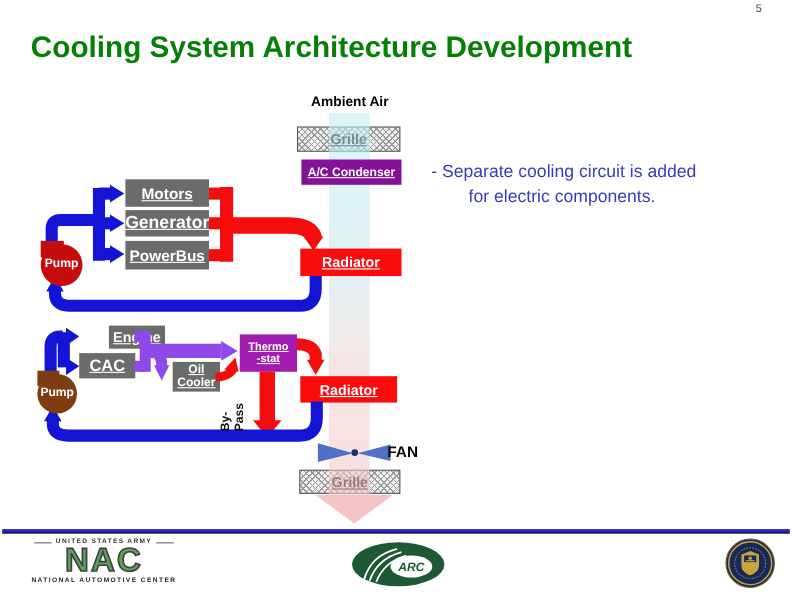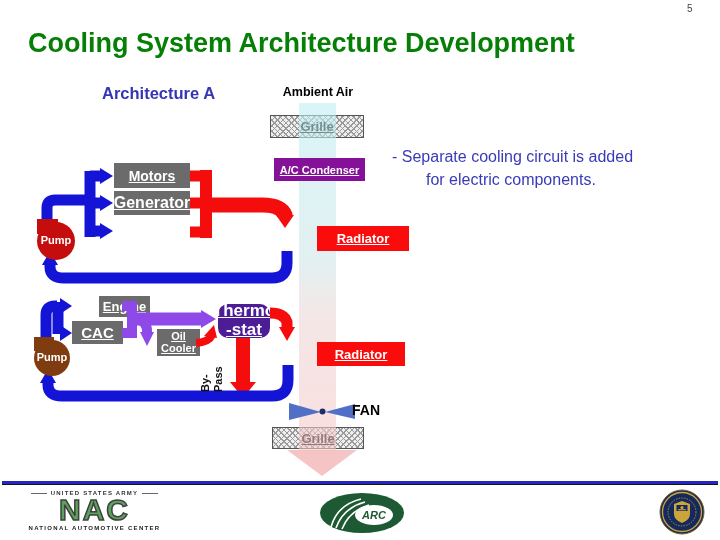--- a/index.html
+++ b/index.html
@@ -23,23 +23,23 @@
   .box{position:absolute;display:flex;align-items:center;justify-content:center;
        color:#fff;font-weight:bold;text-align:center;box-sizing:border-box;text-decoration:underline;}
   .gray{background:#6b6b6b;}
   .grille{
     background-color:#efefef;
     background-image:
       repeating-linear-gradient(45deg,#9a9a9a 0 1px,rgba(0,0,0,0) 1px 4px),
       repeating-linear-gradient(-45deg,#9a9a9a 0 1px,rgba(0,0,0,0) 1px 4px);
     border:1px solid #555;color:#000;font-size:13px;
   }
-  .condenser{background:#841197;font-size:11px;margin-top:13px;}
-  .radiator{background:#fb0c0c;font-size:13px;margin-left:44px;}
-  .thermo{background:#4c1d95;font-size:17px;line-height:1.1;border-radius:10px;}
+  .condenser{background:#841197;font-size:11px;}
+  .radiator{background:#fb0c0c;font-size:13px;}
+  .thermo{background:#a21caf;font-size:10px;line-height:1.1;}
   .two-line{line-height:1.05;}
   .pump-label{position:absolute;color:#fff;font-weight:bold;font-size:11px;text-align:center;}
   .fan-label{left:352px;top:402px;font-size:14px;font-weight:bold;color:#000;}
   .bypass-label{
     left:192px;top:351px;width:48px;height:34px;
     transform:rotate(-90deg);
     font-size:11px;font-weight:bold;color:#111;line-height:1.2;text-align:left;
   }
 
   
@@ -59,21 +59,20 @@
     -webkit-text-stroke:1.5px #404040;letter-spacing:2px;}
   .nac-bottom{font-size:6px;letter-spacing:1.3px;font-weight:bold;color:#222;white-space:nowrap;}
 </style>
 </head>
 <body>
 
 <div class="slide">
 
   <div class="abs page-number">5</div>
   <div class="abs slide-title">Cooling System Architecture Development</div>
-  <div class="abs arch-label">Architecture A</div>
   <div class="abs ambient-label">Ambient Air</div>
 
   <div class="box grille z1" style="left:270px;top:115px;width:94px;height:23px;">Grille</div>
   <div class="box grille z1" style="left:272px;top:427px;width:92px;height:22px;">Grille</div>
 
   <svg class="layer z2" width="720" height="540" viewBox="0 0 720 540">
     <defs>
       <linearGradient id="airgrad" x1="0" y1="0" x2="0" y2="1">
         <stop offset="0" stop-color="#bfeef2"></stop>
         <stop offset="0.45" stop-color="#cfe6e8"></stop>
@@ -84,20 +83,21 @@
     <rect x="299" y="103" width="37" height="348" fill="url(#airgrad)" opacity="0.6"></rect>
     <polygon points="287,450 357,450 322,476" fill="#f3b7b7" opacity="0.8"></polygon>
   </svg>
 
   <div class="box condenser z3" style="left:274px;top:145px;width:91px;height:23px;">A/C Condenser</div>
   <div class="box radiator z3" style="left:273px;top:226px;width:92px;height:25px;">Radiator</div>
   <div class="box radiator z3" style="left:273px;top:342px;width:88px;height:24px;">Radiator</div>
 
   <div class="box gray z3" style="left:114px;top:163px;width:76px;height:25px;font-size:14px;">Motors</div>
   <div class="box gray z3" style="left:114px;top:191px;width:76px;height:24px;font-size:16px;">Generator</div>
+  <div class="box gray z3" style="left:114px;top:219px;width:76px;height:26px;font-size:14px;">PowerBus</div>
 
   <div class="box gray z3" style="left:71px;top:296px;width:51px;height:21px;font-size:13px;margin-left:28px;">Engine</div>
   <div class="box gray z3" style="left:72px;top:321px;width:51px;height:23px;font-size:15px;">CAC</div>
   <div class="box gray z3 two-line" style="left:157px;top:329px;width:43px;height:27px;font-size:11px;">
     <div>
       <div>Oil</div>
       <div>Cooler</div>
     </div>
   </div>
   <div class="box thermo z3" style="left:218px;top:304px;width:52px;height:34px;">

